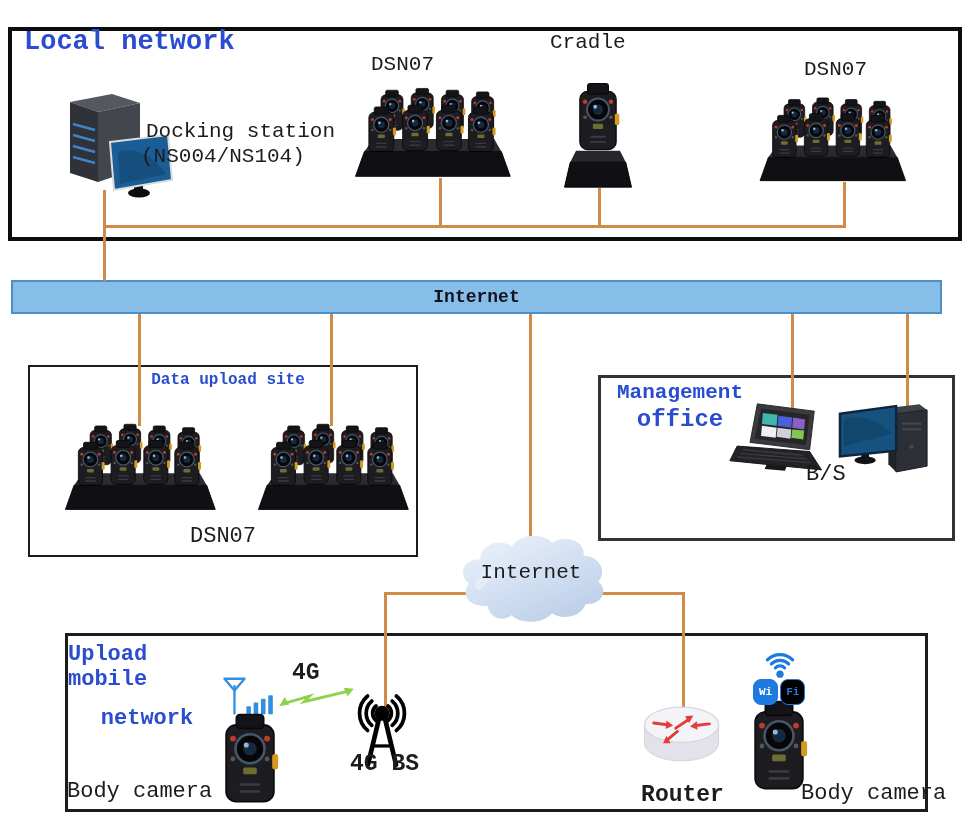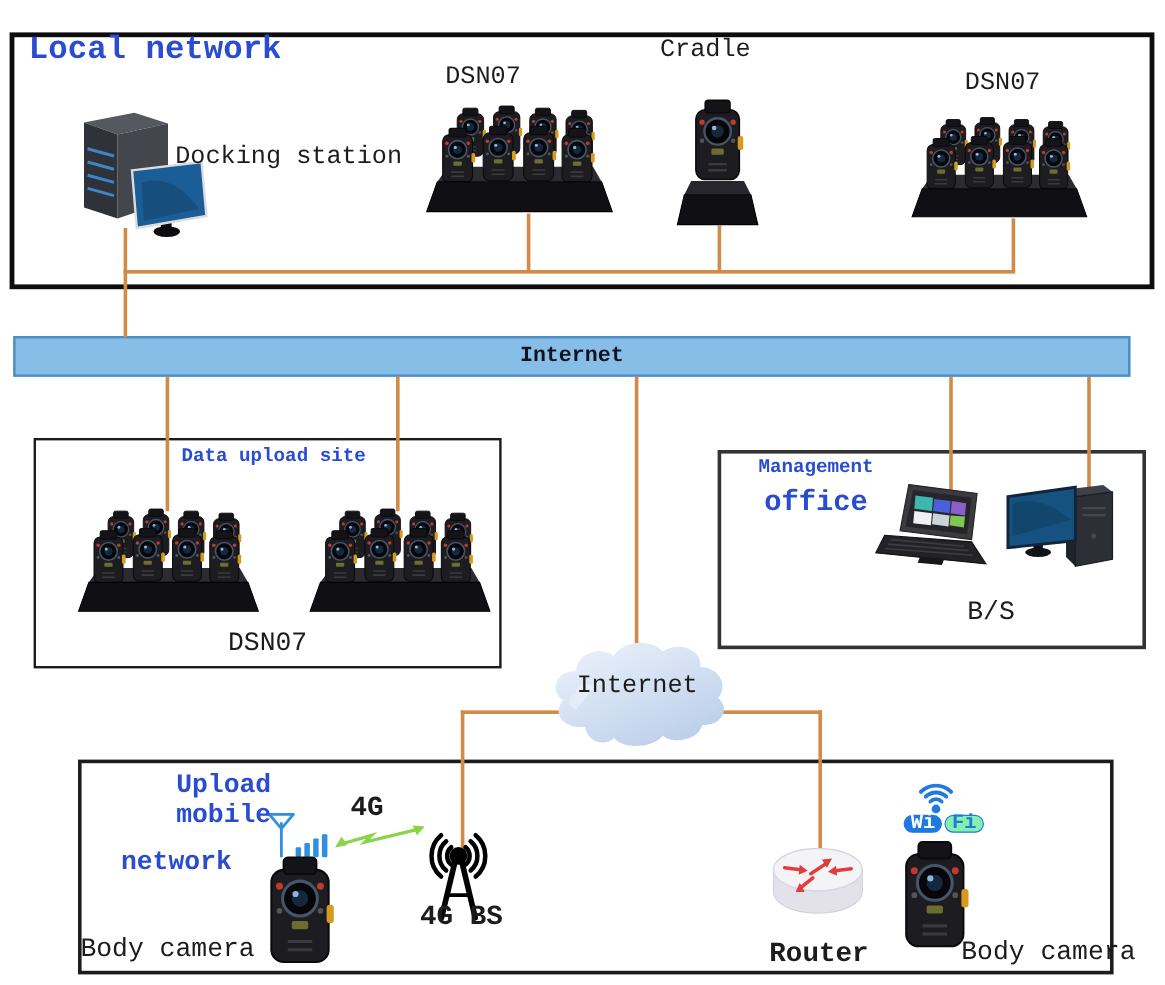--- a/index.html
+++ b/index.html
@@ -9,24 +9,24 @@
   .line{position:absolute;background:#d18a47;z-index:2;}
   .dev{position:absolute;z-index:3;}
   .lbl{position:absolute;color:#1c1c1c;font-size:21px;line-height:1.15;white-space:nowrap;z-index:4;}
   .heading{position:absolute;color:#2a4cd0;font-weight:700;z-index:4;line-height:1.12;}
   .bold-lbl{font-weight:700;font-size:23px;}
   .bar{position:absolute;left:11px;top:280px;width:931px;height:34px;background:#87bee8;
        border:2px solid #4d8fc4;box-sizing:border-box;display:flex;align-items:center;
        justify-content:center;z-index:1;}
   .bar span{font-weight:700;font-size:18px;color:#13131f;}
   .wifi-badge{position:absolute;left:753px;top:679px;display:flex;gap:2px;z-index:4;}
-  .wifi-badge .pill{font-size:17px;font-weight:700;border-radius:8px;padding:0 5px;height:15px;
+  .wifi-badge .pill{font-size:11px;font-weight:700;border-radius:8px;padding:0 5px;height:26px;
        display:flex;align-items:center;box-sizing:border-box;}
   .wifi-badge .pill-wi{background:#1f7ae0;color:#fff;border:1.5px solid #1f7ae0;}
-  .wifi-badge .pill-fi{background:#86efac;color:#1f7ae0;border:1.5px solid #1f7ae0;}
+  .wifi-badge .pill-fi{background:#000000;color:#1f7ae0;border:1.5px solid #1f7ae0;}
 </style>
 </head>
 <body>
 
 <svg width="0" height="0" style="position:absolute">
   <defs>
     <linearGradient id="cloudGrad" x1="0" y1="0" x2="0.7" y2="1">
       <stop offset="0" stop-color="#eef3fb"></stop>
         <stop offset="0.55" stop-color="#d3e0f2"></stop>
       <stop offset="1" stop-color="#bccfe9"></stop>
@@ -171,20 +171,21 @@
 
 <div class="canvas">
 
   <div class="box" style="left:8px;top:27px;width:954px;height:214px;border:4px solid #0d0d0d;"></div>
   <div class="heading" style="left:24px;top:27px;font-size:27px;">Local network</div>
 
   <svg class="dev" style="left:62px;top:90px;width:130px;height:110px;">
       <use href="#sym-server"></use>
     </svg>
   <div class="lbl" style="left:146px;top:120px;">Docking station</div>
+  <div class="lbl" style="left:141px;top:145px;">(NS004/NS104)</div>
 
   <div class="lbl" style="left:371px;top:53px;">DSN07</div>
   <svg class="dev" style="left:352px;top:82px;width:160px;height:98px;">
       <use href="#sym-dock"></use>
     </svg>
 
   <div class="lbl" style="left:534px;top:31px;margin-left:16px;">Cradle</div>
   <svg class="dev" style="left:554px;top:80px;width:88px;height:110px;">
       <use href="#sym-cradle"></use>
     </svg>
@@ -214,40 +215,40 @@
   <div class="heading" style="left:48px;top:372px;width:360px;text-align:center;font-size:16px;">Data upload site</div>
   <svg class="dev" style="left:62px;top:418px;width:155px;height:95px;">
       <use href="#sym-dock"></use>
     </svg>
   <svg class="dev" style="left:255px;top:418px;width:155px;height:95px;">
       <use href="#sym-dock"></use>
     </svg>
   <div class="lbl" style="left:28px;top:524px;width:390px;text-align:center;font-size:22px;">DSN07</div>
 
   <div class="box" style="left:598px;top:375px;width:357px;height:166px;border:3px solid #333;"></div>
-  <div class="heading" style="left:600px;top:381px;width:160px;text-align:center;font-size:16px;">Management</div>
+  <div class="heading" style="left:600px;top:381px;width:160px;text-align:center;font-size:21px;">Management</div>
   <div class="heading" style="left:600px;top:407px;width:160px;text-align:center;font-size:24px;">office</div>
   <svg class="dev" style="left:728px;top:402px;width:100px;height:78px;">
       <use href="#sym-laptop"></use>
     </svg>
   <svg class="dev" style="left:838px;top:400px;width:92px;height:78px;">
       <use href="#sym-desktop"></use>
     </svg>
-  <div class="lbl" style="left:806px;top:462px;font-size:22px;margin-top:36px;">B/S</div>
+  <div class="lbl" style="left:806px;top:462px;font-size:22px;">B/S</div>
 
   <div class="line" style="left:384px;top:592px;width:301px;height:3px;"></div>
   <div class="line" style="left:384px;top:592px;width:3px;height:118px;"></div>
   <div class="line" style="left:682px;top:592px;width:3px;height:120px;"></div>
   <svg class="dev" style="left:450px;top:530px;width:162px;height:97px;">
       <use href="#sym-cloud"></use>
     </svg>
   <div class="lbl" style="left:450px;top:561px;width:162px;text-align:center;font-size:21px;">Internet</div>
 
   <div class="box" style="left:65px;top:633px;width:863px;height:179px;border:3px solid #1c1c1c;"></div>
-  <div class="heading" style="left:68px;top:643px;width:158px;text-align:right;font-size:22px;">Upload mobile</div>
+  <div class="heading" style="left:68px;top:643px;width:158px;text-align:left;font-size:22px;">Upload mobile</div>
   <div class="heading" style="left:68px;top:667px;width:158px;text-align:center;font-size:22px;margin-top:40px;">network</div>
 
   <svg class="dev" style="left:220px;top:676px;width:60px;height:42px;">
       <use href="#sym-antenna-signal"></use>
     </svg>
   <svg class="dev" style="left:221px;top:712px;width:58px;height:94px;">
       <use href="#sym-cam"></use>
     </svg>
   <div class="lbl bold-lbl" style="left:292px;top:660px;">4G</div>
   <svg class="dev" style="left:276px;top:686px;width:82px;height:24px;">

